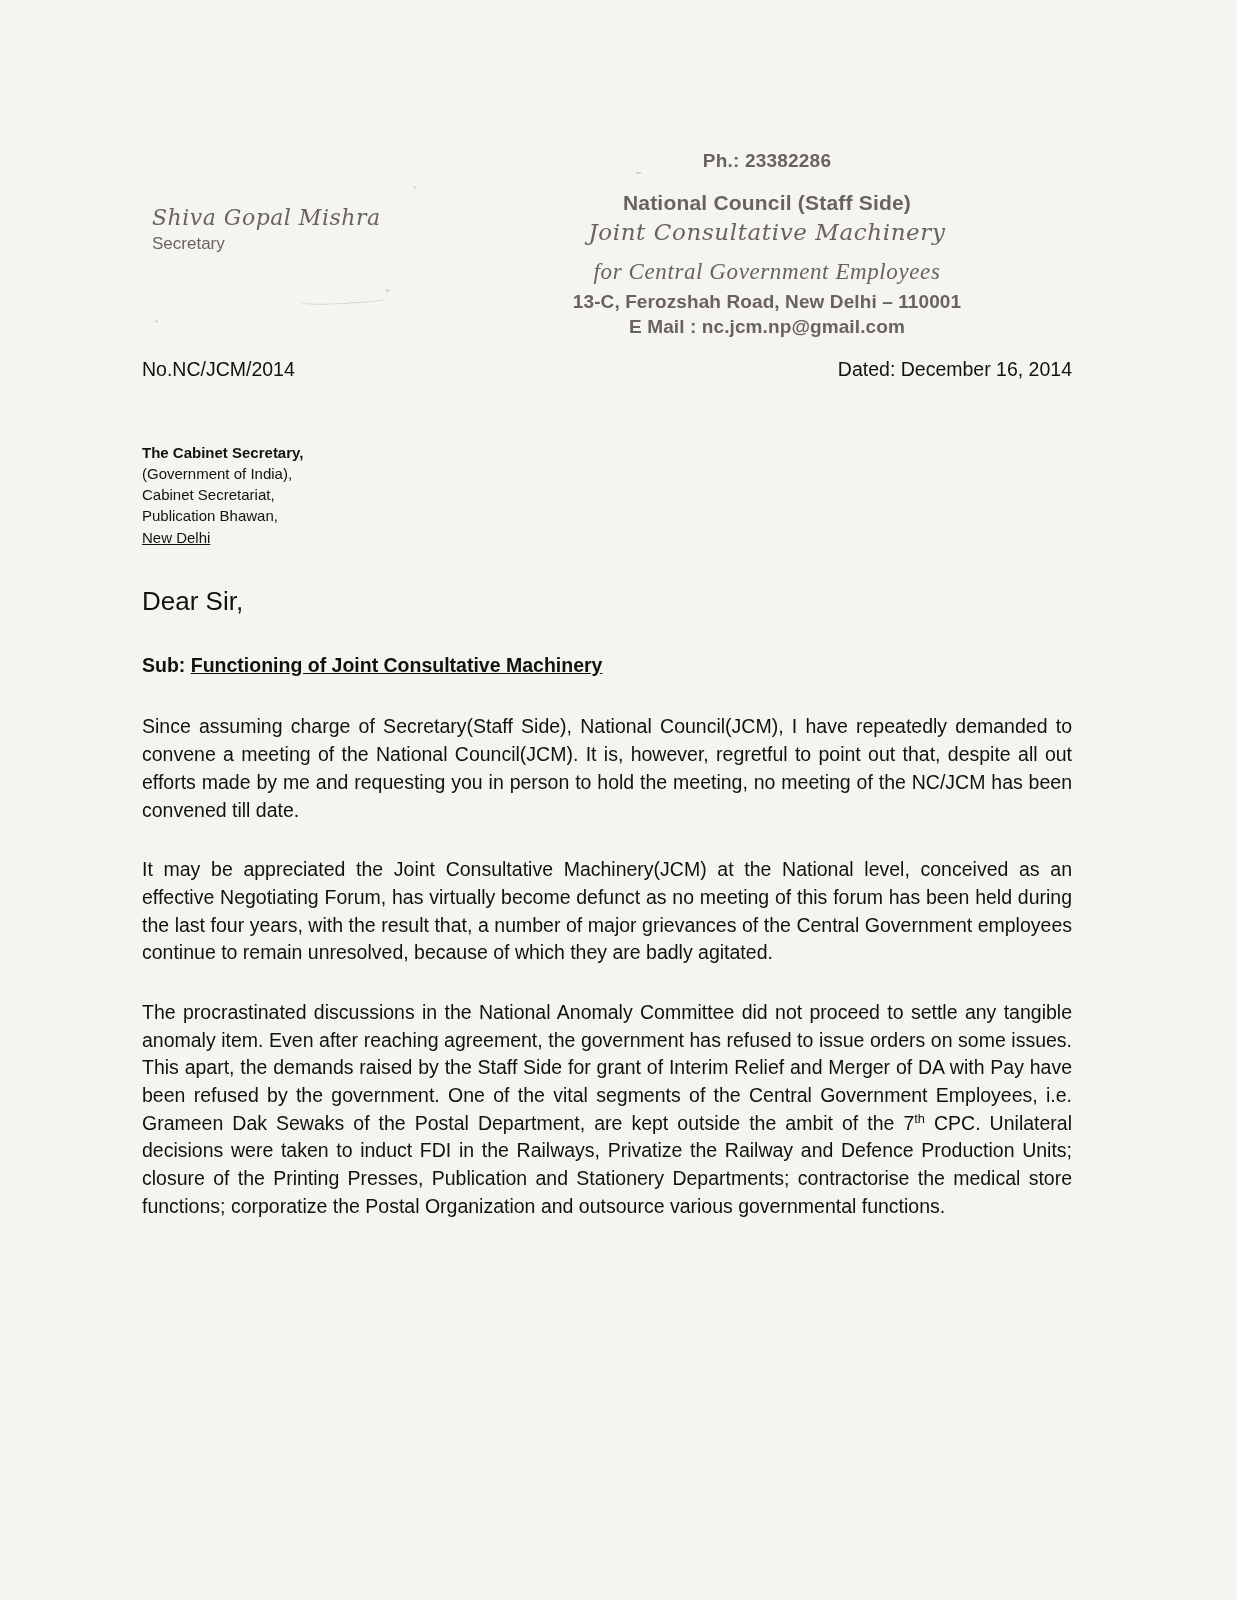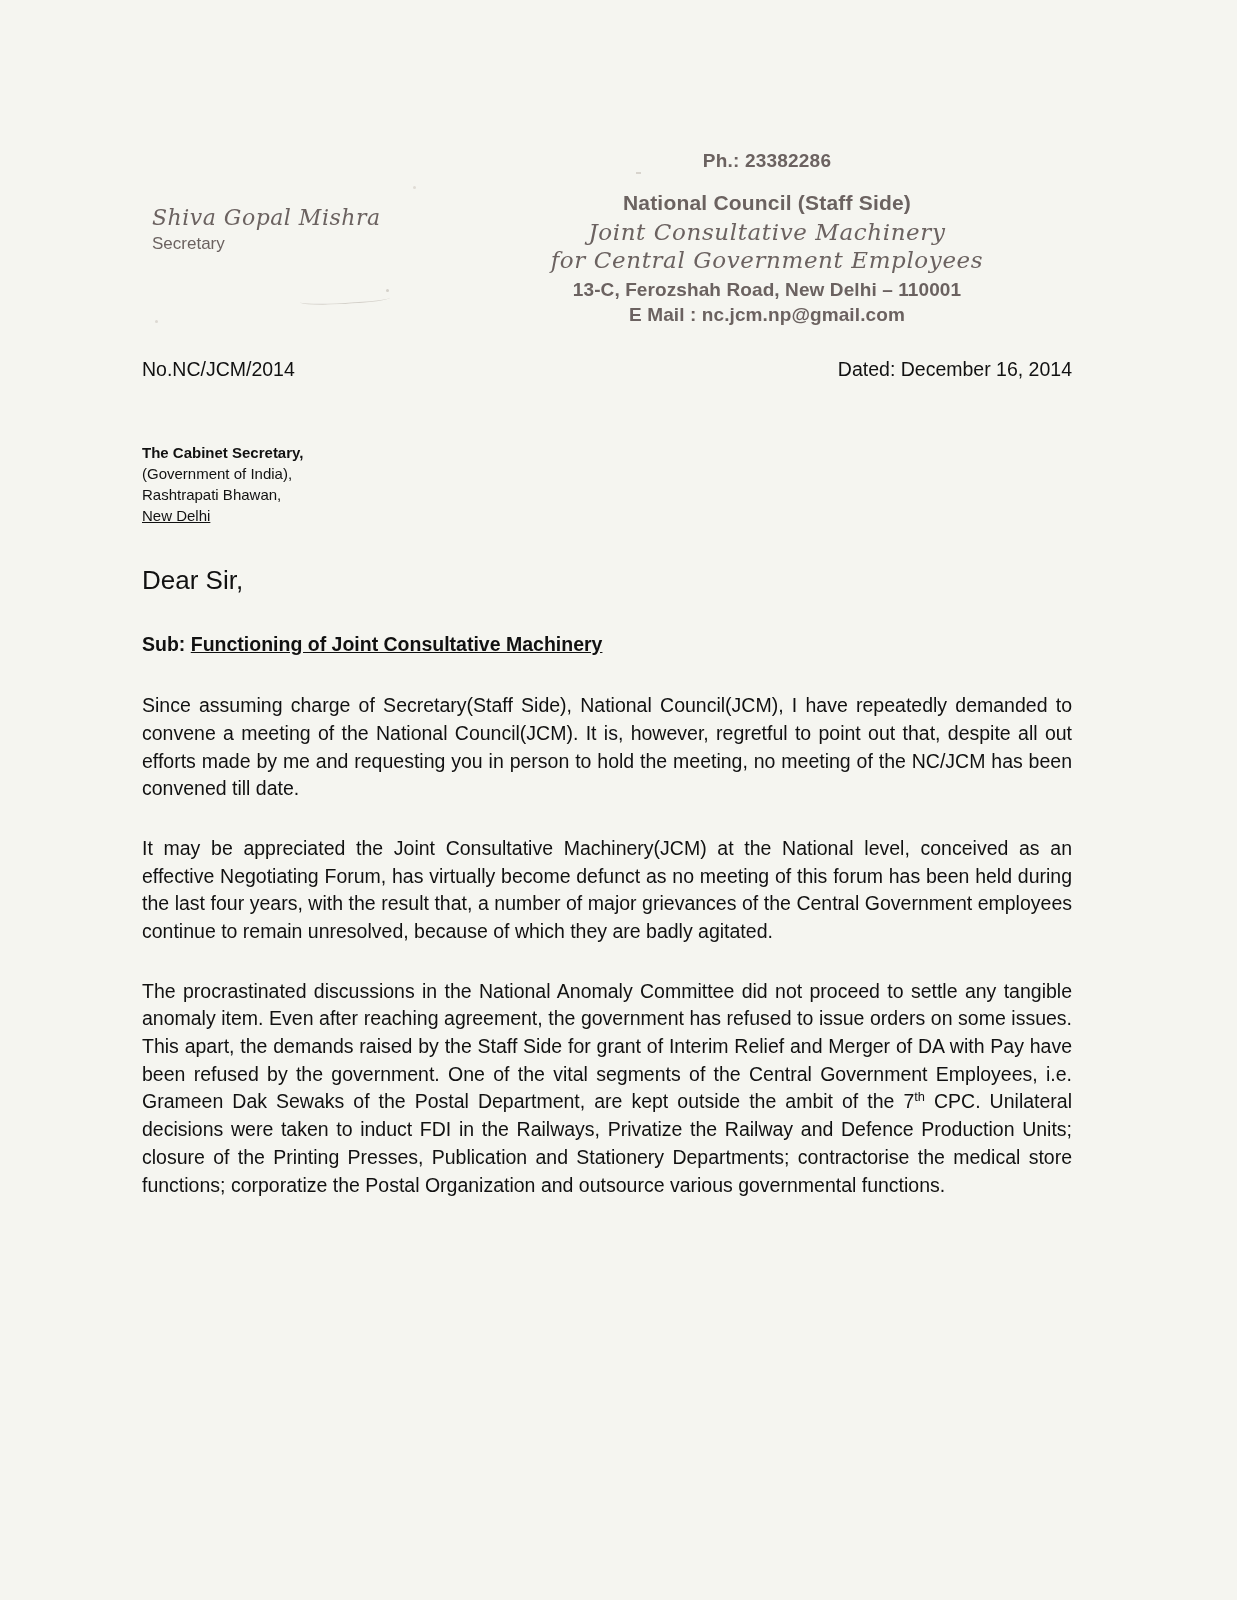--- a/index.html
+++ b/index.html
@@ -70,21 +70,21 @@
     margin-top: 19px;
     letter-spacing: 0.2px;
   }
   .org-script1, .org-script2 {
     font-family: "DejaVu Serif", serif;
     font-style: italic;
     font-size: 23px;
     margin-top: 4px;
     letter-spacing: 0.6px;
   }
-  .org-script2 { margin-top: 2px; }
+  .org-script2 { margin-top: 14px; font-family: Liberation Serif, serif; }
   .org-address {
     font-size: 19px;
     font-weight: bold;
     margin-top: 6px;
     letter-spacing: 0.1px;
   }
   .org-email {
     font-size: 19px;
     font-weight: bold;
     margin-top: 3px;
@@ -218,21 +218,22 @@
   <div class="content">
 
     <div class="refline">
       <span>No.NC/JCM/2014</span>
       <span>Dated: December 16, 2014</span>
     </div>
 
     <div class="addressee">
       <div class="bold">The Cabinet Secretary,</div>
       <div>(Government of India),</div>
-      <div>Rashtrapati Bhawan,</div>
+      <div>Cabinet Secretariat,</div>
+      <div>Publication Bhawan,</div>
       <div><span class="underline">New Delhi</span></div>
     </div>
 
     <div class="salutation">Dear Sir,</div>
 
     <div class="subject">
       <span>Sub:</span>
       <span class="subj-text">Functioning of Joint Consultative Machinery</span>
     </div>
 

